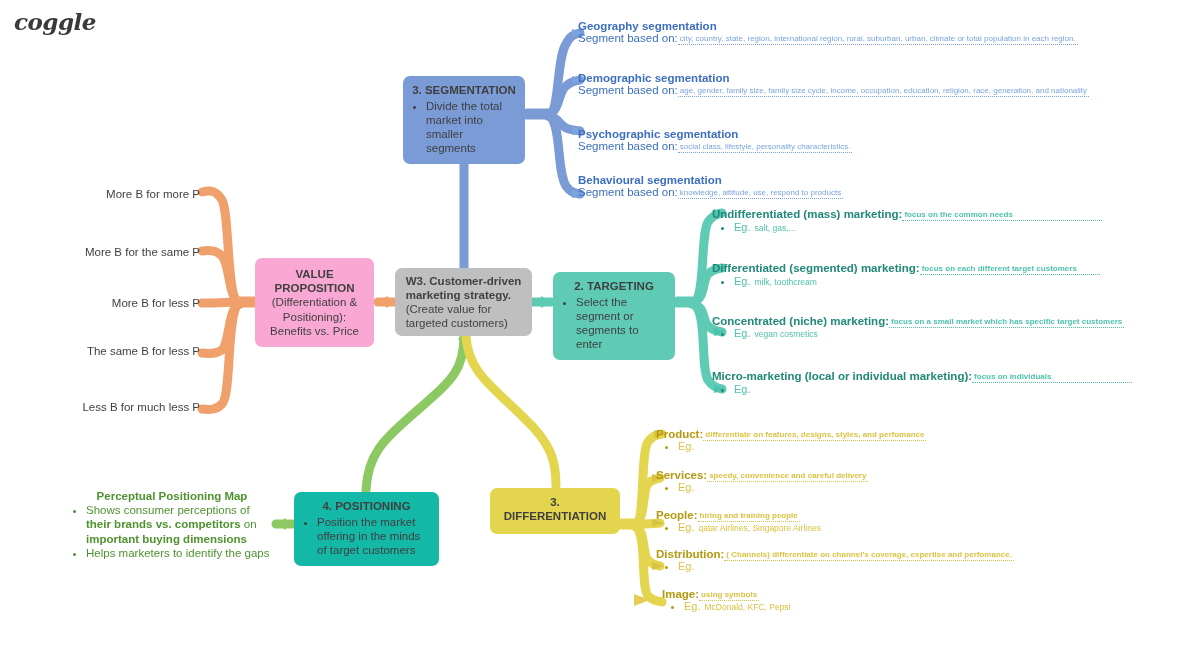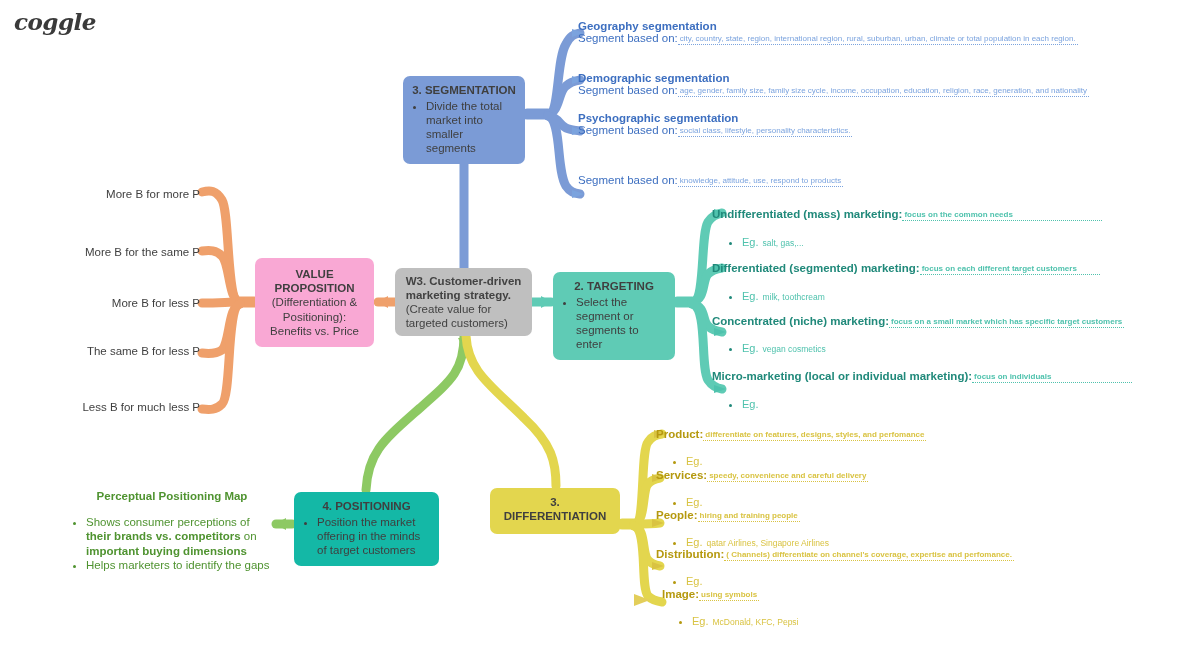--- a/index.html
+++ b/index.html
@@ -80,41 +80,41 @@
   .leaf .l-sub {
     font-size: 11.5px;
     white-space: nowrap;
   }
   .leaf .ann {
     font-size: 8px;
     border-bottom: 1px dotted currentColor;
     padding: 0 2px 1px 2px;
     vertical-align: 1px;
   }
-  .leaf ul { margin: 15px; padding-left: 15px; }
+  .leaf ul { margin: 0; padding-left: 22px; }
   .leaf li { font-size: 11px; }
   .leaf li .eg-val { font-size: 8.5px; padding-left: 4px; }
 
   .c-blue   { color: #3d6fc0; }
   .c-blue-l { color: #7ba3de; }
   .c-teal   { color: #20897a; }
   .c-teal-l { color: #4fc2ad; }
   .c-gold   { color: #b5990f; }
   .c-gold-l { color: #d9c342; }
 
   .vp-item {
     position: absolute;
     font-size: 11.5px;
     color: #3f3f3f;
     white-space: nowrap;
     text-align: right;
   }
 
   .ppm { position: absolute; left: 72px; top: 490px; width: 200px; color: #4f9330; }
-  .ppm .ppm-title { font-weight: bold; font-size: 11.5px; text-align: center; margin-bottom: 13px; }
+  .ppm .ppm-title { font-weight: bold; font-size: 11.5px; text-align: center; margin-bottom: 1px; }
   .ppm ul { margin: 0; padding-left: 14px; }
   .ppm li { font-size: 11.5px; line-height: 1.25; }
   .ppm b { font-weight: bold; }
 </style>
 </head>
 <body>
 
 <div id="canvas">
 
   <svg id="wires" viewBox="0 0 1200 646">
@@ -225,26 +225,27 @@
   <div class="leaf c-blue" style="left:578px; top:20px;">
     <div class="l-head">Geography segmentation</div>
     <div class="l-sub"><span>Segment based on:</span><span class="ann c-blue-l">city, country, state, region, international region, rural, suburban, urban, climate or total population in each region.</span></div>
   </div>
 
   <div class="leaf c-blue" style="left:578px; top:72px;">
     <div class="l-head">Demographic segmentation</div>
     <div class="l-sub"><span>Segment based on:</span><span class="ann c-blue-l">age, gender, family size, family size cycle, income, occupation, education, religion, race, generation, and nationality</span></div>
   </div>
 
-  <div class="leaf c-blue" style="left:578px; top:112px;">
+  <div class="leaf c-blue" style="left:578px; top:128px;">
     <div class="l-head">Psychographic segmentation</div>
     <div class="l-sub"><span>Segment based on:</span><span class="ann c-blue-l">social class, lifestyle, personality characteristics.</span></div>
   </div>
 
   <div class="leaf c-blue" style="left:578px; top:174px;">
+    <div class="l-head">Behavioural segmentation</div>
     <div class="l-sub"><span>Segment based on:</span><span class="ann c-blue-l">knowledge, attitude, use, respond to products</span></div>
   </div>
 
   <div class="leaf c-teal" style="left:712px; top:208px;">
     <div class="l-head"><span>Undifferentiated (mass) marketing:</span><span class="ann c-teal-l" style="min-width:200px; display:inline-block;">focus on the common needs</span></div>
     <ul>
       <li><span class="c-teal-l">Eg.</span><span class="eg-val c-teal-l">salt, gas,...</span></li>
     </ul>
   </div>
 

